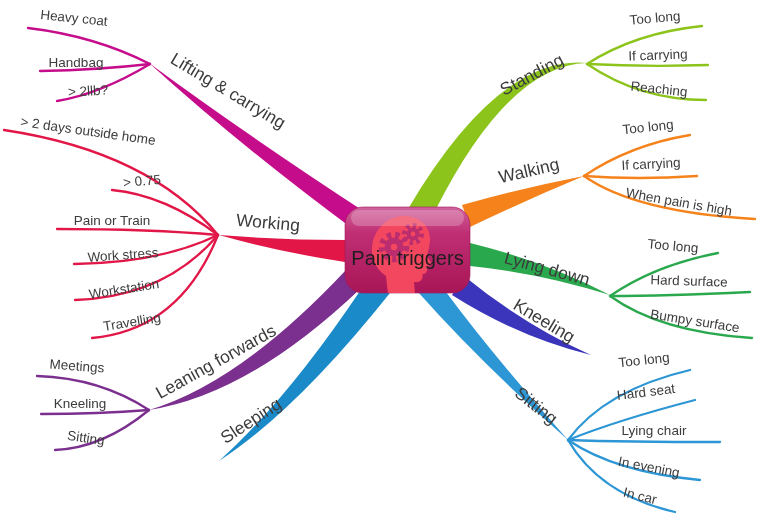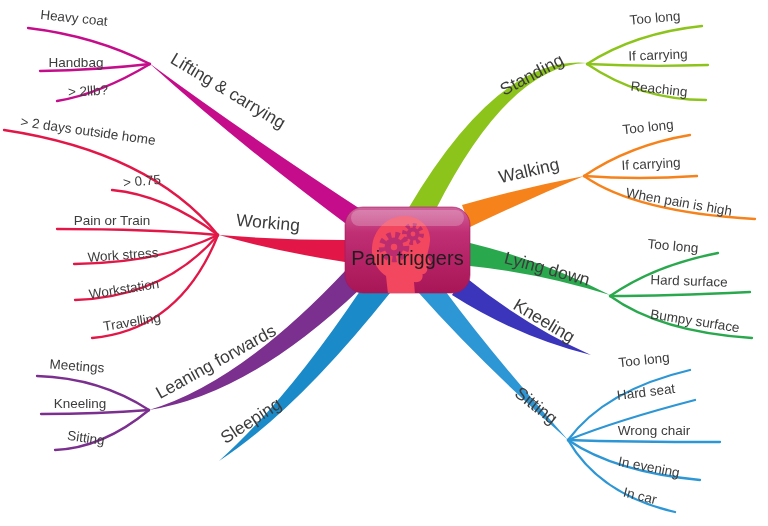--- a/index.html
+++ b/index.html
@@ -149,17 +149,17 @@
   <div class="lbl child-lbl" style="left:648px;top:127px;transform:translate(-50%,-50%) rotate(-6deg);">Too long</div>
   <div class="lbl child-lbl" style="left:651px;top:164px;transform:translate(-50%,-50%) rotate(-3deg);">If carrying</div>
   <div class="lbl child-lbl" style="left:679px;top:202px;transform:translate(-50%,-50%) rotate(10deg);">When pain is high</div>
 
   <div class="lbl child-lbl" style="left:673px;top:246px;transform:translate(-50%,-50%) rotate(5deg);">Too long</div>
   <div class="lbl child-lbl" style="left:689px;top:281px;transform:translate(-50%,-50%) rotate(2deg);">Hard surface</div>
   <div class="lbl child-lbl" style="left:695px;top:321px;transform:translate(-50%,-50%) rotate(9deg);">Bumpy surface</div>
 
   <div class="lbl child-lbl" style="left:644px;top:360px;transform:translate(-50%,-50%) rotate(-6deg);">Too long</div>
   <div class="lbl child-lbl" style="left:646px;top:392px;transform:translate(-50%,-50%) rotate(-7deg);">Hard seat</div>
-  <div class="lbl child-lbl" style="left:654px;top:430px;transform:translate(-50%,-50%);">Wrong chair</div>
+  <div class="lbl child-lbl" style="left:654px;top:430px;transform:translate(-50%,-50%);">Lying chair</div>
   <div class="lbl child-lbl" style="left:649px;top:467px;transform:translate(-50%,-50%) rotate(11deg);">In evening</div>
   <div class="lbl child-lbl" style="left:640px;top:496px;transform:translate(-50%,-50%) rotate(14deg);">In car</div>
 
 </div>
 
 </body></html>

